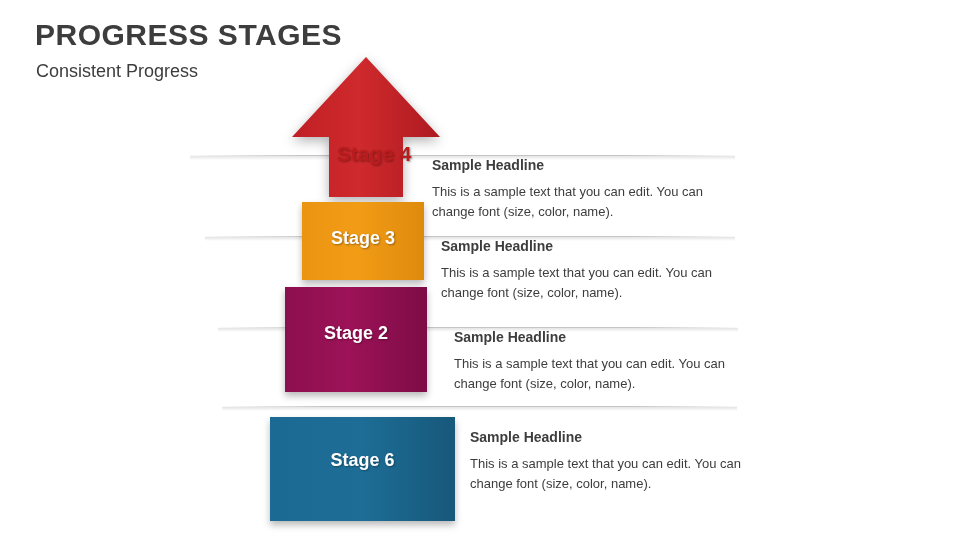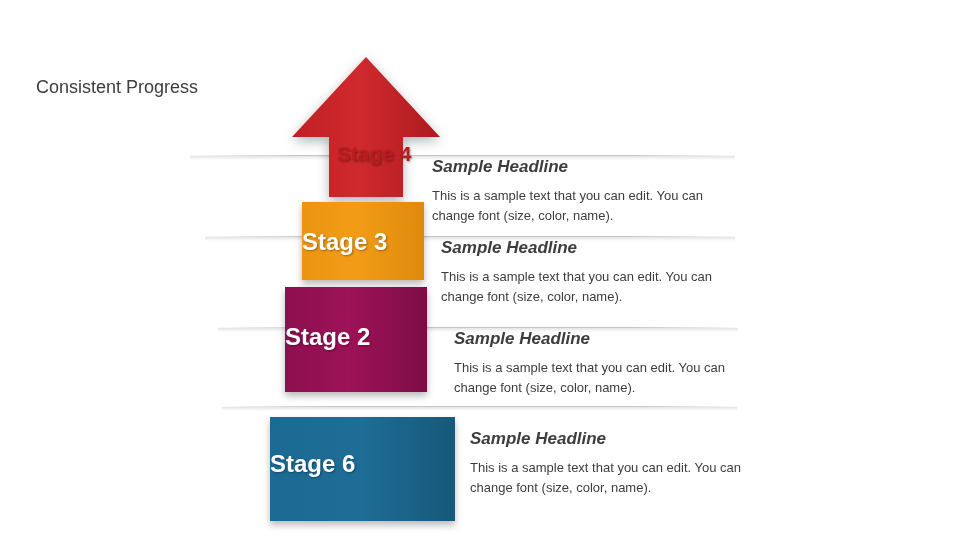--- a/index.html
+++ b/index.html
@@ -32,21 +32,20 @@
     font-family: "Liberation Sans", sans-serif;
   }
   .subtitle {
     position: absolute;
     left: 36px;
     top: 61px;
     font-size: 18px;
     color: #3d3d3d;
     font-weight: normal;
     font-family: "Liberation Sans", sans-serif;
-    margin-top: 16px;
   }
 
   
   .sep {
     position: absolute;
     height: 1px;
     background: linear-gradient(to right, rgba(160,160,160,0.05), rgba(150,150,150,0.55) 20%, rgba(150,150,150,0.55) 80%, rgba(160,160,160,0.05));
   }
   .sep::after {
     content: "";
@@ -59,24 +58,24 @@
 
   
   .block {
     position: absolute;
     box-sizing: border-box;
   }
   .block .label {
     position: absolute;
     left: 0;
     right: 0;
-    text-align: left;
+    text-align: center;
     color: #ffffff;
     font-weight: bold;
-    font-size: 24px;
+    font-size: 18px;
     font-family: "Liberation Sans", sans-serif;
     text-shadow: 1px 1px 2px rgba(0,0,0,0.35);
   }
 
   .b1 {
     left: 270px; top: 417px; width: 185px; height: 104px;
     background: linear-gradient(to right, #1b6a93 0%, #1d6d96 50%, #17587b 100%);
     box-shadow: 0 4px 7px rgba(0,0,0,0.28);
   }
   .b1 .label { top: 33px; }
@@ -117,38 +116,38 @@
     font-family: "Liberation Sans", sans-serif;
     text-shadow: 1px 1px 2px rgba(0,0,0,0.35);
   }
 
   
   .txt {
     position: absolute;
     font-family: "Liberation Sans", sans-serif;
   }
   .txt .head {
-    font-size: 17px;
+    font-size: 14px;
     font-weight: bold;
     color: #3d3d3d;
     margin-bottom: 9px;
-    font-style: italic;
   }
   .txt .body {
     font-size: 13px;
     color: #3d3d3d;
     line-height: 1.55;
     width: 290px;
   }
 </style>
 </head>
 <body>
 
 <div class="slide">
 
+  <div class="title">PROGRESS STAGES</div>
   <div class="subtitle">Consistent Progress</div>
 
   <div class="sep" style="left:190px; top:155px; width:545px;"></div>
   <div class="sep" style="left:205px; top:236px; width:530px;"></div>
   <div class="sep" style="left:218px; top:327px; width:520px;"></div>
   <div class="sep" style="left:222px; top:406px; width:515px;"></div>
 
   <div class="arrow-wrap">
     <svg class="arrow-svg" width="148" height="140" viewBox="0 0 148 140" xmlns="http://www.w3.org/2000/svg">
       <defs>

